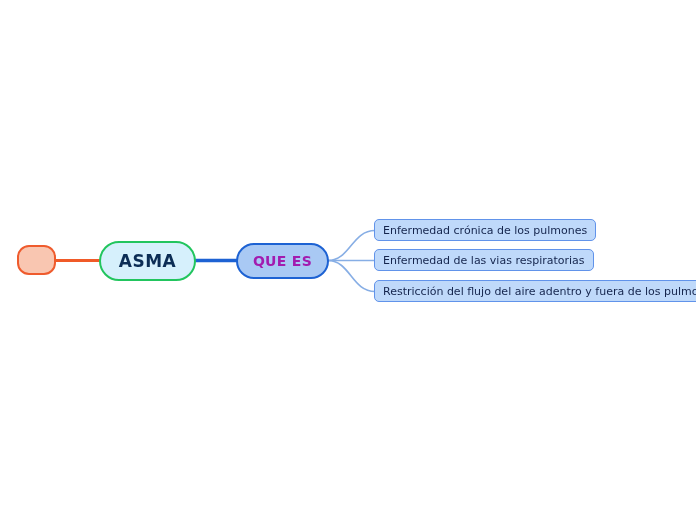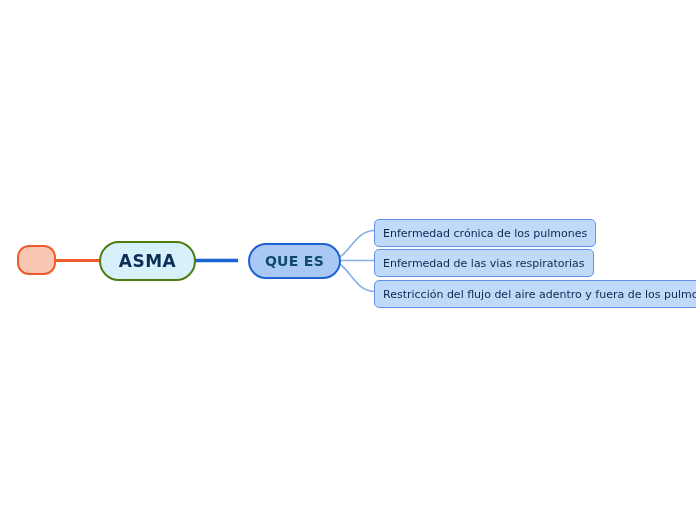--- a/index.html
+++ b/index.html
@@ -38,44 +38,44 @@
     height: 30px;
     border: 2.5px solid #EF5B2D;
     border-radius: 12px;
     background: #F9C6B1;
   }
   .node-topic {
     left: 99px;
     top: 241px;
     width: 97px;
     height: 40px;
-    border: 2px solid #4d7c0f;
+    border: 2px solid #22c55e;
     border-radius: 20px;
     background: #D6F0FC;
     color: #0C2D55;
     font-size: 17px;
     font-weight: bold;
     letter-spacing: 0.5px;
   }
   .node-subtopic {
-    left: 248px;
+    left: 236px;
     top: 243px;
     width: 93px;
     height: 36px;
     border: 2.5px solid #1D62D3;
     border-radius: 18px;
     background: #A9C9F4;
-    color: #0c4a6e;
+    color: #a21caf;
     font-size: 14px;
     font-weight: bold;
     letter-spacing: 0.3px;
   }
   .node-child {
     left: 374px;
-    height: 28px;
+    height: 22px;
     padding: 0 8px;
     border: 1.5px solid #6193EA;
     border-radius: 5px;
     background: #BFD9FA;
     color: #15254D;
     font-size: 11px;
   }
   .node-child-1 { top: 219px; }
   .node-child-2 { top: 249px; }
   .node-child-3 { top: 280px; }

